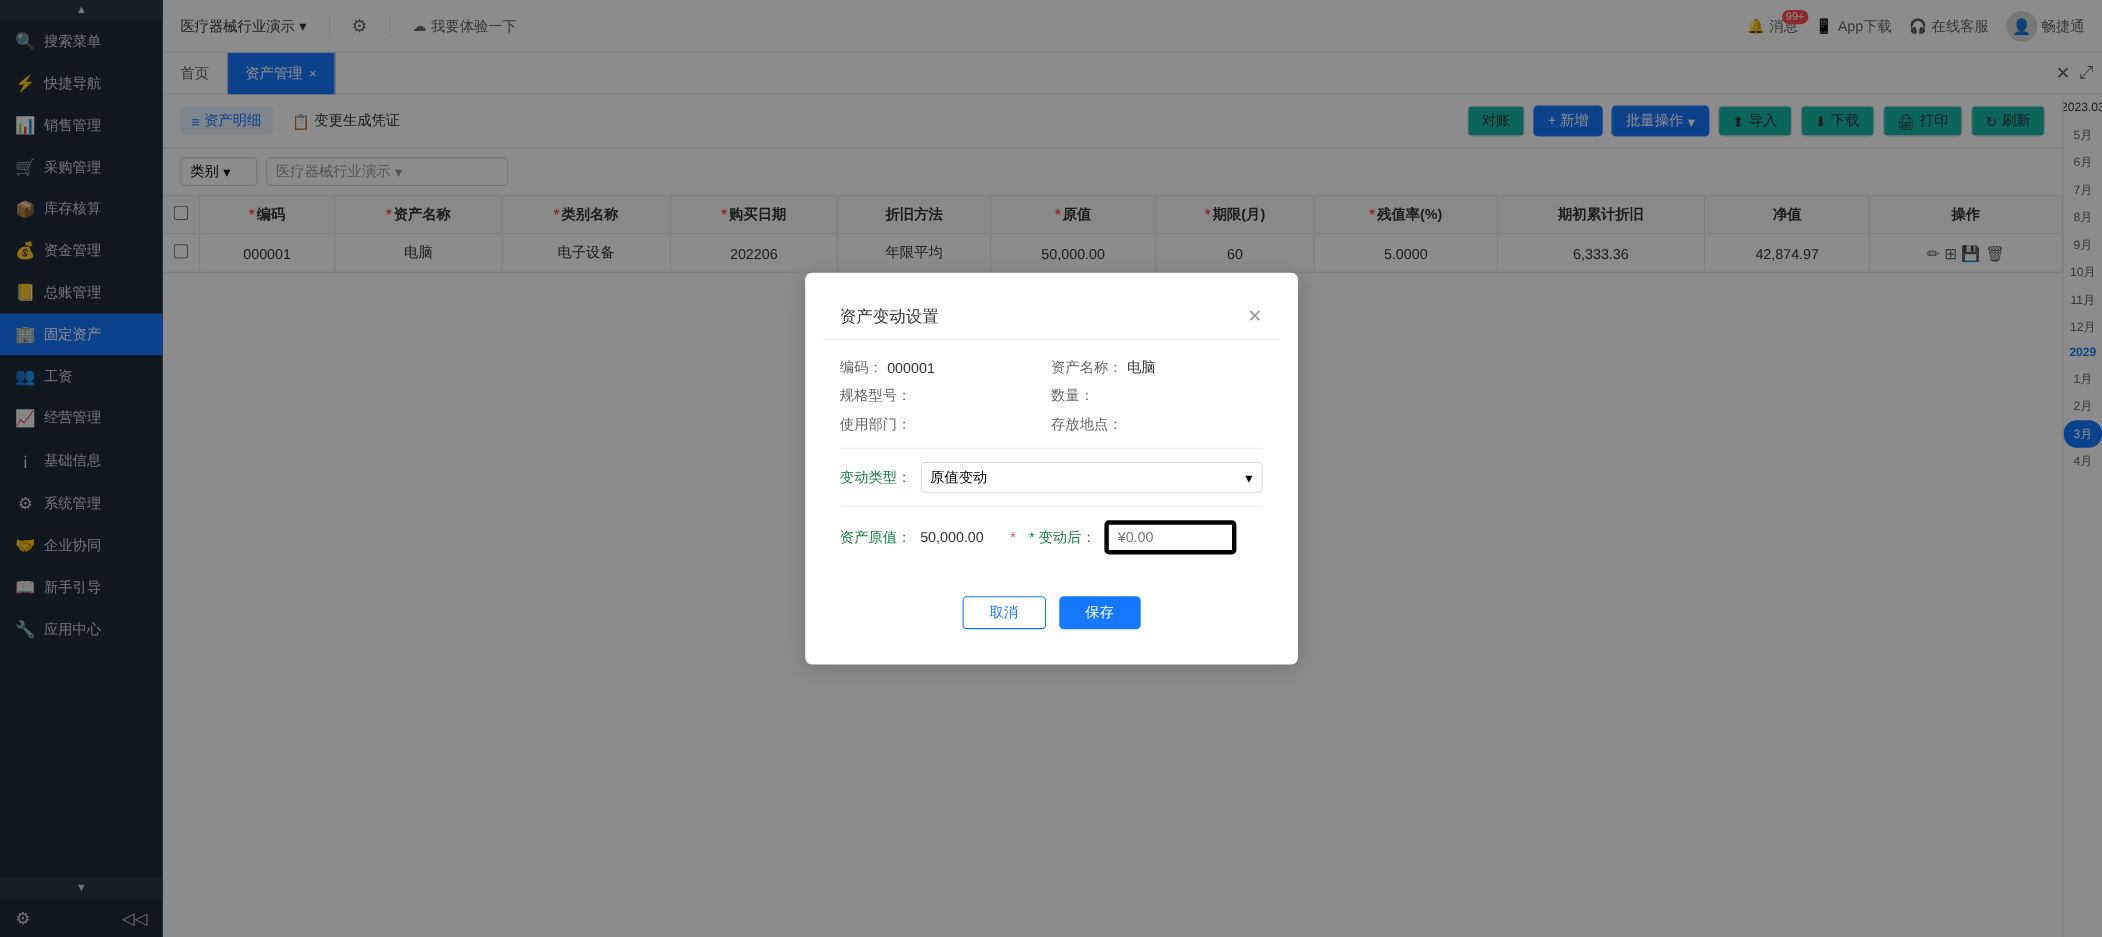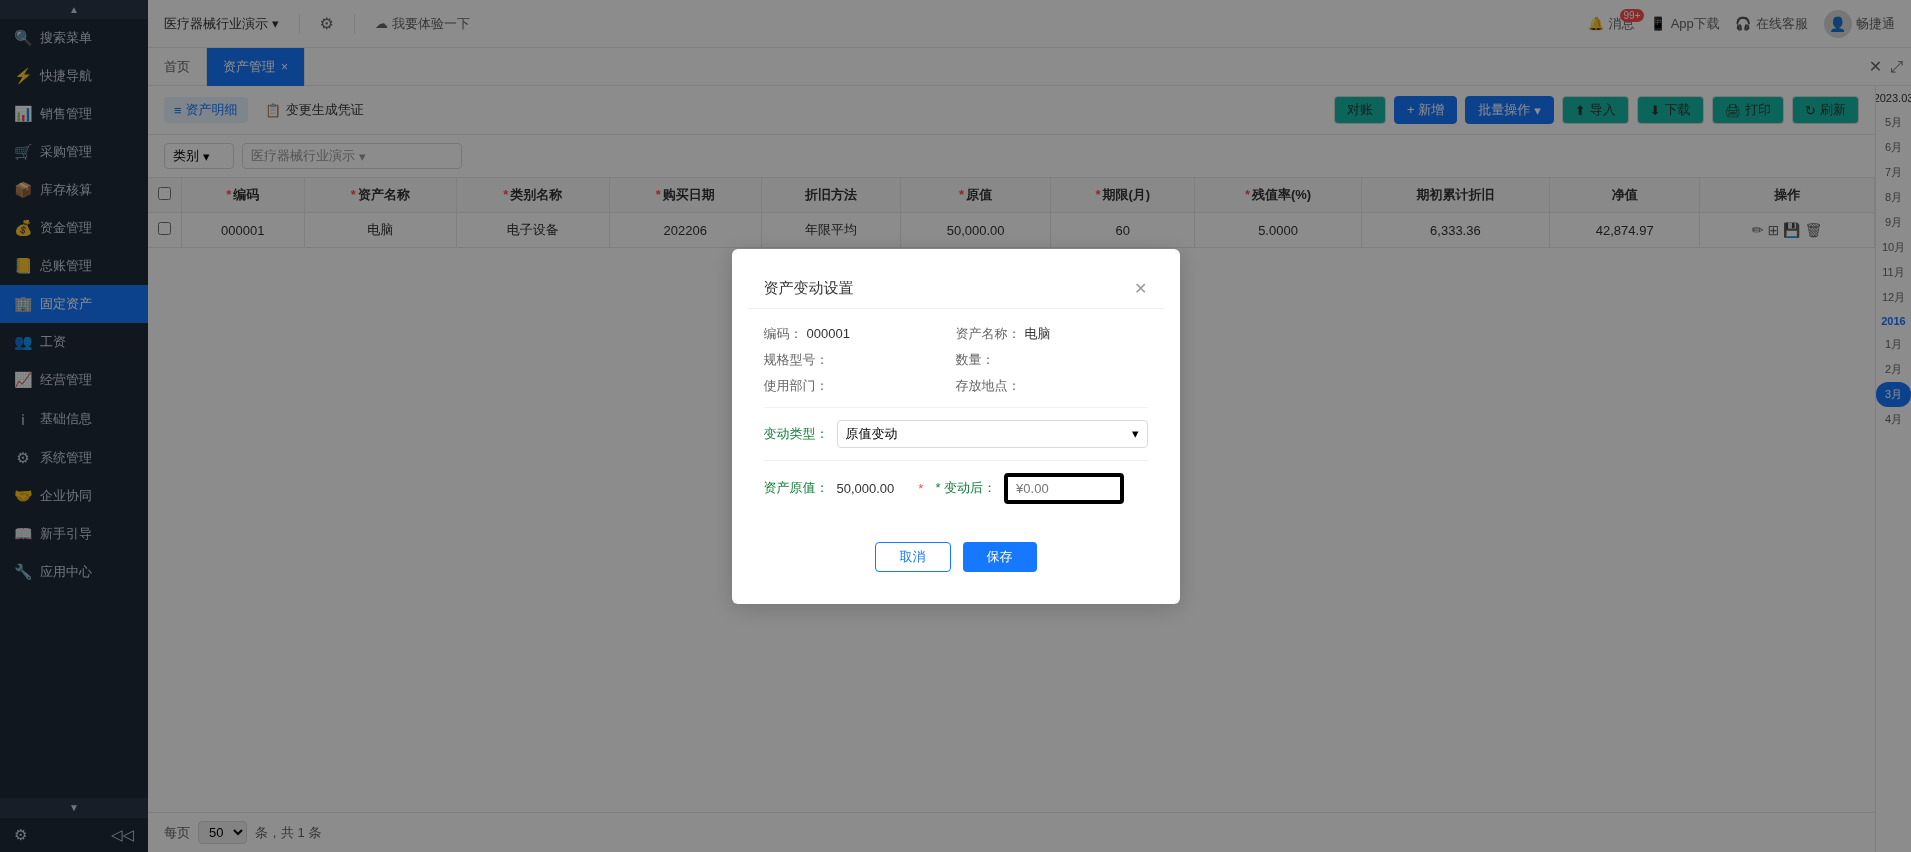--- a/index.html
+++ b/index.html
@@ -671,40 +671,33 @@
                   <button class="row-action-btn">⊞</button>
                   <button class="row-action-btn">💾</button>
                   <button class="row-action-btn">🗑</button>
                 </div>
               </td>
             </tr>
           </tbody>
         </table>
       </div>
 
-      <div class="page-footer">
-        <span>每页</span>
-        <select class="per-page-select">
-          <option>50</option>
-        </select>
-        <span>条，共 1 条</span>
-      </div>
     </div>
 
     <div class="right-sidebar">
       <div class="right-sidebar-year">2023.03</div>
       <div class="month-item">5月</div>
       <div class="month-item">6月</div>
       <div class="month-item">7月</div>
       <div class="month-item">8月</div>
       <div class="month-item">9月</div>
       <div class="month-item">10月</div>
       <div class="month-item">11月</div>
       <div class="month-item">12月</div>
-      <div class="month-item highlight" style="color:#1677ff;font-weight:bold;">2016</div>
+      <div class="month-item highlight" style="color:#1677ff;font-weight:bold;">2029</div>
       <div class="month-item">1月</div>
       <div class="month-item">2月</div>
       <div class="month-item active">3月</div>
       <div class="month-item">4月</div>
     </div>
   </div>
 </div>
 
 <div class="overlay">
   <div class="modal">

